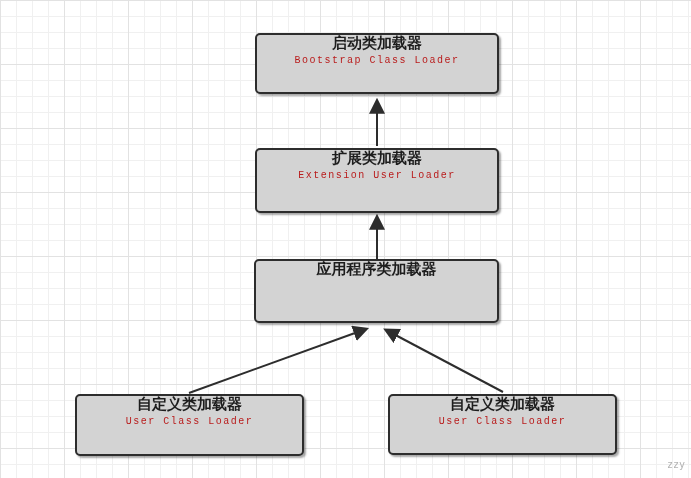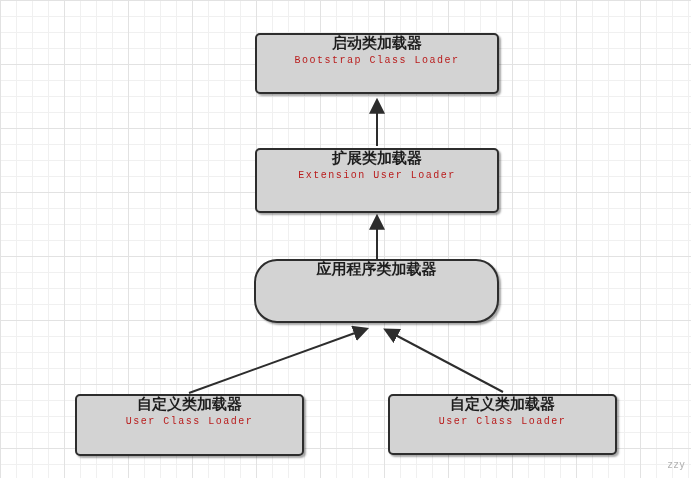--- a/index.html
+++ b/index.html
@@ -44,21 +44,21 @@
   .node-title-en {
     font-family: "Liberation Mono", "DejaVu Sans Mono", monospace;
     font-size: 10px;
     letter-spacing: 1.5px;
     color: #b91c1c;
     line-height: 1.1;
     white-space: nowrap;
   }
   #node-bootstrap   { left: 255px; top: 33px;  width: 244px; height: 61px; }
   #node-extension   { left: 255px; top: 148px; width: 244px; height: 65px; }
-  #node-application { left: 254px; top: 259px; width: 245px; height: 64px; border-radius: 23px; }
+  #node-application { left: 254px; top: 259px; width: 245px; height: 64px; }
   #node-user-left   { left: 75px;  top: 394px; width: 229px; height: 62px; }
   #node-user-right  { left: 388px; top: 394px; width: 229px; height: 61px; }
   .edges-layer {
     position: absolute;
     left: 0; top: 0;
     width: 691px; height: 478px;
     z-index: 1;
   }
   .watermark {
     position: absolute;

